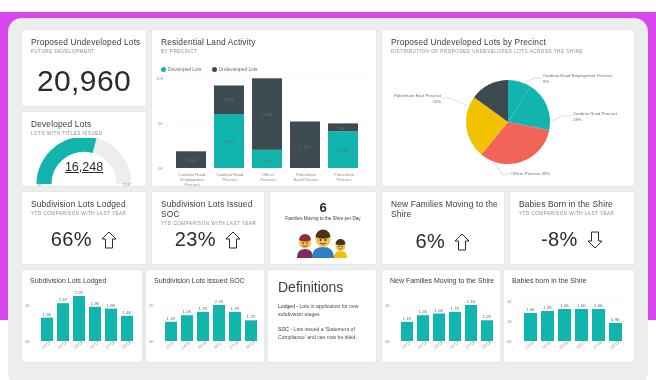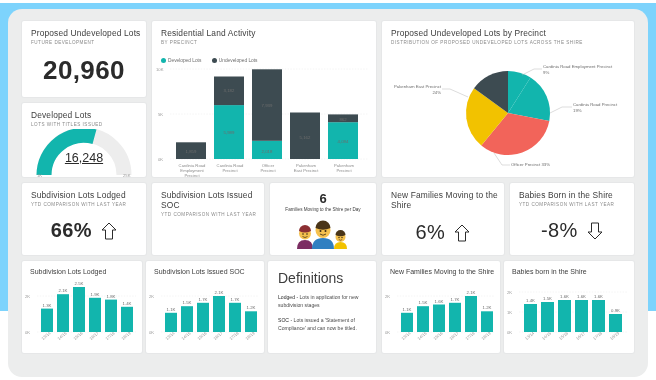--- a/index.html
+++ b/index.html
@@ -3,43 +3,43 @@
 <meta charset="utf-8">
 <style>
   html,body{margin:0;padding:0;}
   body{
     width:656px;height:380px;overflow:hidden;
     background:#ffffff;
     font-family:"Liberation Sans", sans-serif;
     -webkit-font-smoothing:antialiased;
   }
   #stage{
-    position:absolute;left:0;top:3px;width:656px;height:308px;
-    background:#7dd3fc;
+    position:absolute;left:0;top:12px;width:656px;height:308px;
+    background:#d946ef;
   }
   
   #canvas{
     position:absolute;left:8px;top:6px;width:640px;height:368px;
     background:#eceded;border-radius:14px;
   }
   .card{
     position:absolute;background:#ffffff;border-radius:2px;
     box-shadow:0 0 0 1px #e6e7e8;
     overflow:hidden;
   }
   .c-title{
     font-size:8.4px;color:#3d3d3d;letter-spacing:.15px;
     margin:7px 0 0 9px;font-weight:400;line-height:10px;
   }
   .c-sub{
     font-size:4.6px;color:#8a8a8a;letter-spacing:.5px;
     margin:2px 0 0 9px;text-transform:uppercase;line-height:6px;
   }
   .bigval{
-    font-size:26px;color:#2b2b2b;font-weight:700;letter-spacing:.4px;
+    font-size:30px;color:#2b2b2b;font-weight:400;letter-spacing:.4px;
   }
   .kpival{font-size:20px;color:#2b2b2b;letter-spacing:.3px;}
   .mini-title{font-size:7px;color:#3d3d3d;margin:6px 0 0 8px;line-height:9px;}
   .axisLbl{font-size:4.2px;fill:#9a9a9a;}
   .datLbl{font-size:4.3px;fill:#6d6d6d;}
   .tealc{fill:#12b5ad;}
   .darkc{fill:#3d4b51;}
   .gridln{stroke:#e9e9e9;stroke-width:.5;stroke-dasharray:1.4 1.4;}
   .legdot{display:inline-block;width:5px;height:5px;border-radius:50%;vertical-align:middle;}
   .legtxt{font-size:4.8px;color:#6d6d6d;vertical-align:middle;margin-left:2px;}
@@ -152,31 +152,37 @@
         <div style="position:absolute;left:58px;width:40px;text-align:center;font-size:4.2px;color:#8d8d8d;line-height:5.2px;">Cardinia Road<br>Precinct</div>
         <div style="position:absolute;left:96px;width:40px;text-align:center;font-size:4.2px;color:#8d8d8d;line-height:5.2px;">Officer<br>Precinct</div>
         <div style="position:absolute;left:134px;width:40px;text-align:center;font-size:4.2px;color:#8d8d8d;line-height:5.2px;">Pakenham<br>East Precinct</div>
         <div style="position:absolute;left:172px;width:40px;text-align:center;font-size:4.2px;color:#8d8d8d;line-height:5.2px;">Pakenham<br>Precinct</div>
       </div>
     </div>
 
     <div class="card" style="left:14px;top:174px;width:124px;height:72px;">
       <div class="c-title">Subdivision Lots Lodged</div>
       <div class="c-sub">YTD COMPARISON WITH LAST YEAR</div>
-      <div style="position:absolute;left:0;top:36px;width:124px;text-align:center;font-weight:bold;">
+      <div style="position:absolute;left:0;top:36px;width:124px;text-align:center;">
         <span class="kpival">66%</span>
         <svg width="16" height="18" viewBox="0 0 16 18" style="vertical-align:-3px;margin-left:5px;">
           <path d="M8 1 L15 8 L11.5 8 L11.5 17 L4.5 17 L4.5 8 L1 8 Z" fill="none" stroke="#2b2b2b" stroke-width="1"></path>
         </svg>
       </div>
     </div>
 
     <div class="card" style="left:144px;top:174px;width:112px;height:72px;">
       <div class="c-title">Subdivision Lots Issued SOC</div>
       <div class="c-sub">YTD COMPARISON WITH LAST YEAR</div>
+      <div style="position:absolute;left:0;top:36px;width:112px;text-align:center;">
+        <span class="kpival">23%</span>
+        <svg width="16" height="18" viewBox="0 0 16 18" style="vertical-align:-3px;margin-left:5px;">
+          <path d="M8 1 L15 8 L11.5 8 L11.5 17 L4.5 17 L4.5 8 L1 8 Z" fill="none" stroke="#2b2b2b" stroke-width="1"></path>
+        </svg>
+      </div>
     </div>
 
     <div class="card" style="left:262px;top:174px;width:106px;height:72px;">
       <div style="position:absolute;left:0;top:8px;width:106px;text-align:center;font-size:13px;color:#2b2b2b;font-weight:bold;">6</div>
       <div style="position:absolute;left:0;top:24px;width:106px;text-align:center;font-size:4.6px;color:#3d3d3d;">Families Moving to the Shire per Day</div>
       <svg width="60" height="30" viewBox="0 0 60 30" style="position:absolute;left:23px;top:36px;">
 
         <path d="M4 30 q0-9 8-9 q8 0 8 9 Z" fill="#7b2d62"></path>
         <circle cx="12" cy="14.5" r="6" fill="#f5c14e"></circle>
         <path d="M6 12 a6 6 0 0 1 12 0 q-6 3 -12 0 Z" fill="#8c2f33"></path>

